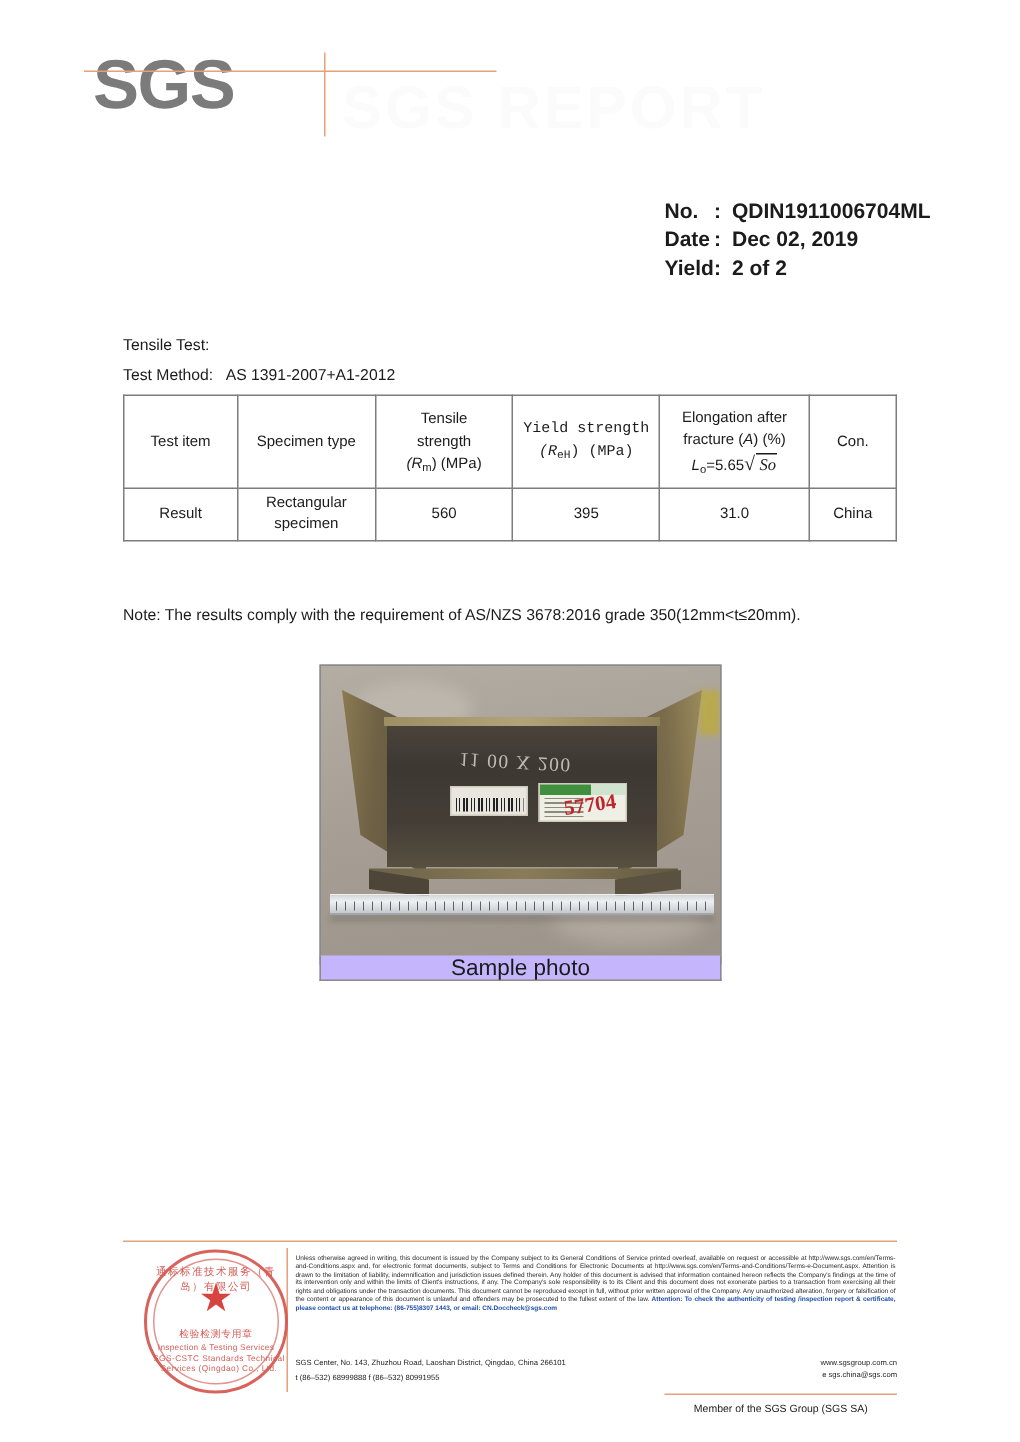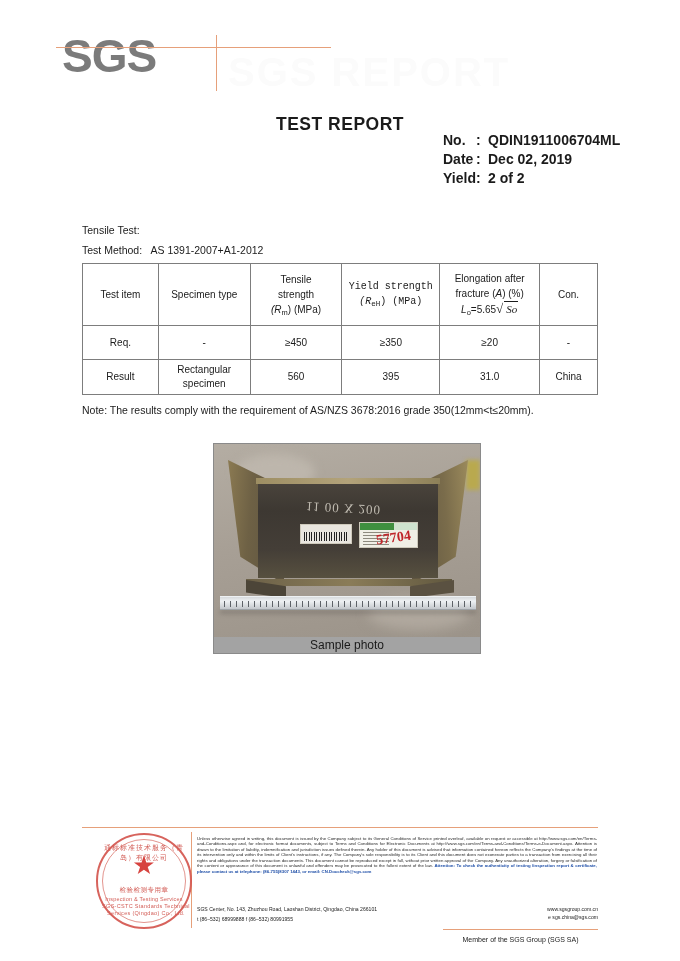--- a/index.html
+++ b/index.html
@@ -153,21 +153,21 @@
   }
   .ruler-ticks { position:absolute; left:4px; top:4px; right:4px; height:6px;
     background: repeating-linear-gradient(90deg,#5d6267 0 1px,transparent 1px 6px); }
   .ruler-shadow { position:absolute; left:6px; top:166px; width:256px; height:4px; background:rgba(70,66,60,.28); filter:blur(2px); }
 
   .cap-box {
     position: absolute; left: 213px; top: 637px;
     width: 268px; height: 17px;
     border: 1px solid #8a8a8a; border-top: none;
     display: flex; align-items: center; justify-content: center;
-    font-size: 12px; background: #a3a3a3;
+    font-size: 15px; background: #c4b5fd;
   }
   .end-report {
     position: absolute; left: 213px; top: 655px; width: 268px;
     text-align: center; font-size: 10.5px;
   }
 
   
   .foot-top-rule { position: absolute; left: 82px; top: 827px; width: 516px; height: 1px; background: #e6a07a; }
   .foot-left-rule { position: absolute; left: 191px; top: 832px; width: 1px; height: 96px; background: #e6a07a; }
   .foot-bottom-rule { position: absolute; left: 443px; top: 929px; width: 155px; height: 1px; background: #e6a07a; }
@@ -229,21 +229,20 @@
 
 <div class="page">
 
   <div class="watermark">SGS REPORT</div>
   <div class="logo-wrap">
     <div class="logo-text">SGS</div>
     <div class="logo-vline"></div>
   </div>
   <div class="logo-hline"></div>
 
-  <div class="title">TEST REPORT</div>
 
   <div class="meta">
     <div class="meta-row">
       <span class="meta-label">No.</span>
       <span class="meta-colon">:</span>
       <span class="meta-value">QDIN1911006704ML</span>
     </div>
     <div class="meta-row">
       <span class="meta-label">Date</span>
       <span class="meta-colon">:</span>
@@ -279,28 +278,20 @@
         <td class="c5">
           <span class="hline">Elongation after</span>
           <span class="hline"><span>fracture (</span><span class="ital">A</span><span>) (%)</span></span>
           <span class="hline"><span class="ital">L</span><span class="sub">o</span><span>=5.65</span><span class="rad-sign">√</span><span class="radical">So</span></span>
         </td>
         <td class="c6">Con.</td>
       </tr>
     </thead>
     <tbody>
       <tr>
-        <td>Req.</td>
-        <td>-</td>
-        <td>≥450</td>
-        <td>≥350</td>
-        <td>≥20</td>
-        <td>-</td>
-      </tr>
-      <tr>
         <td>Result</td>
         <td>
           <span class="hline">Rectangular</span>
           <span class="hline">specimen</span>
         </td>
         <td>560</td>
         <td>395</td>
         <td>31.0</td>
         <td>China</td>
       </tr>

